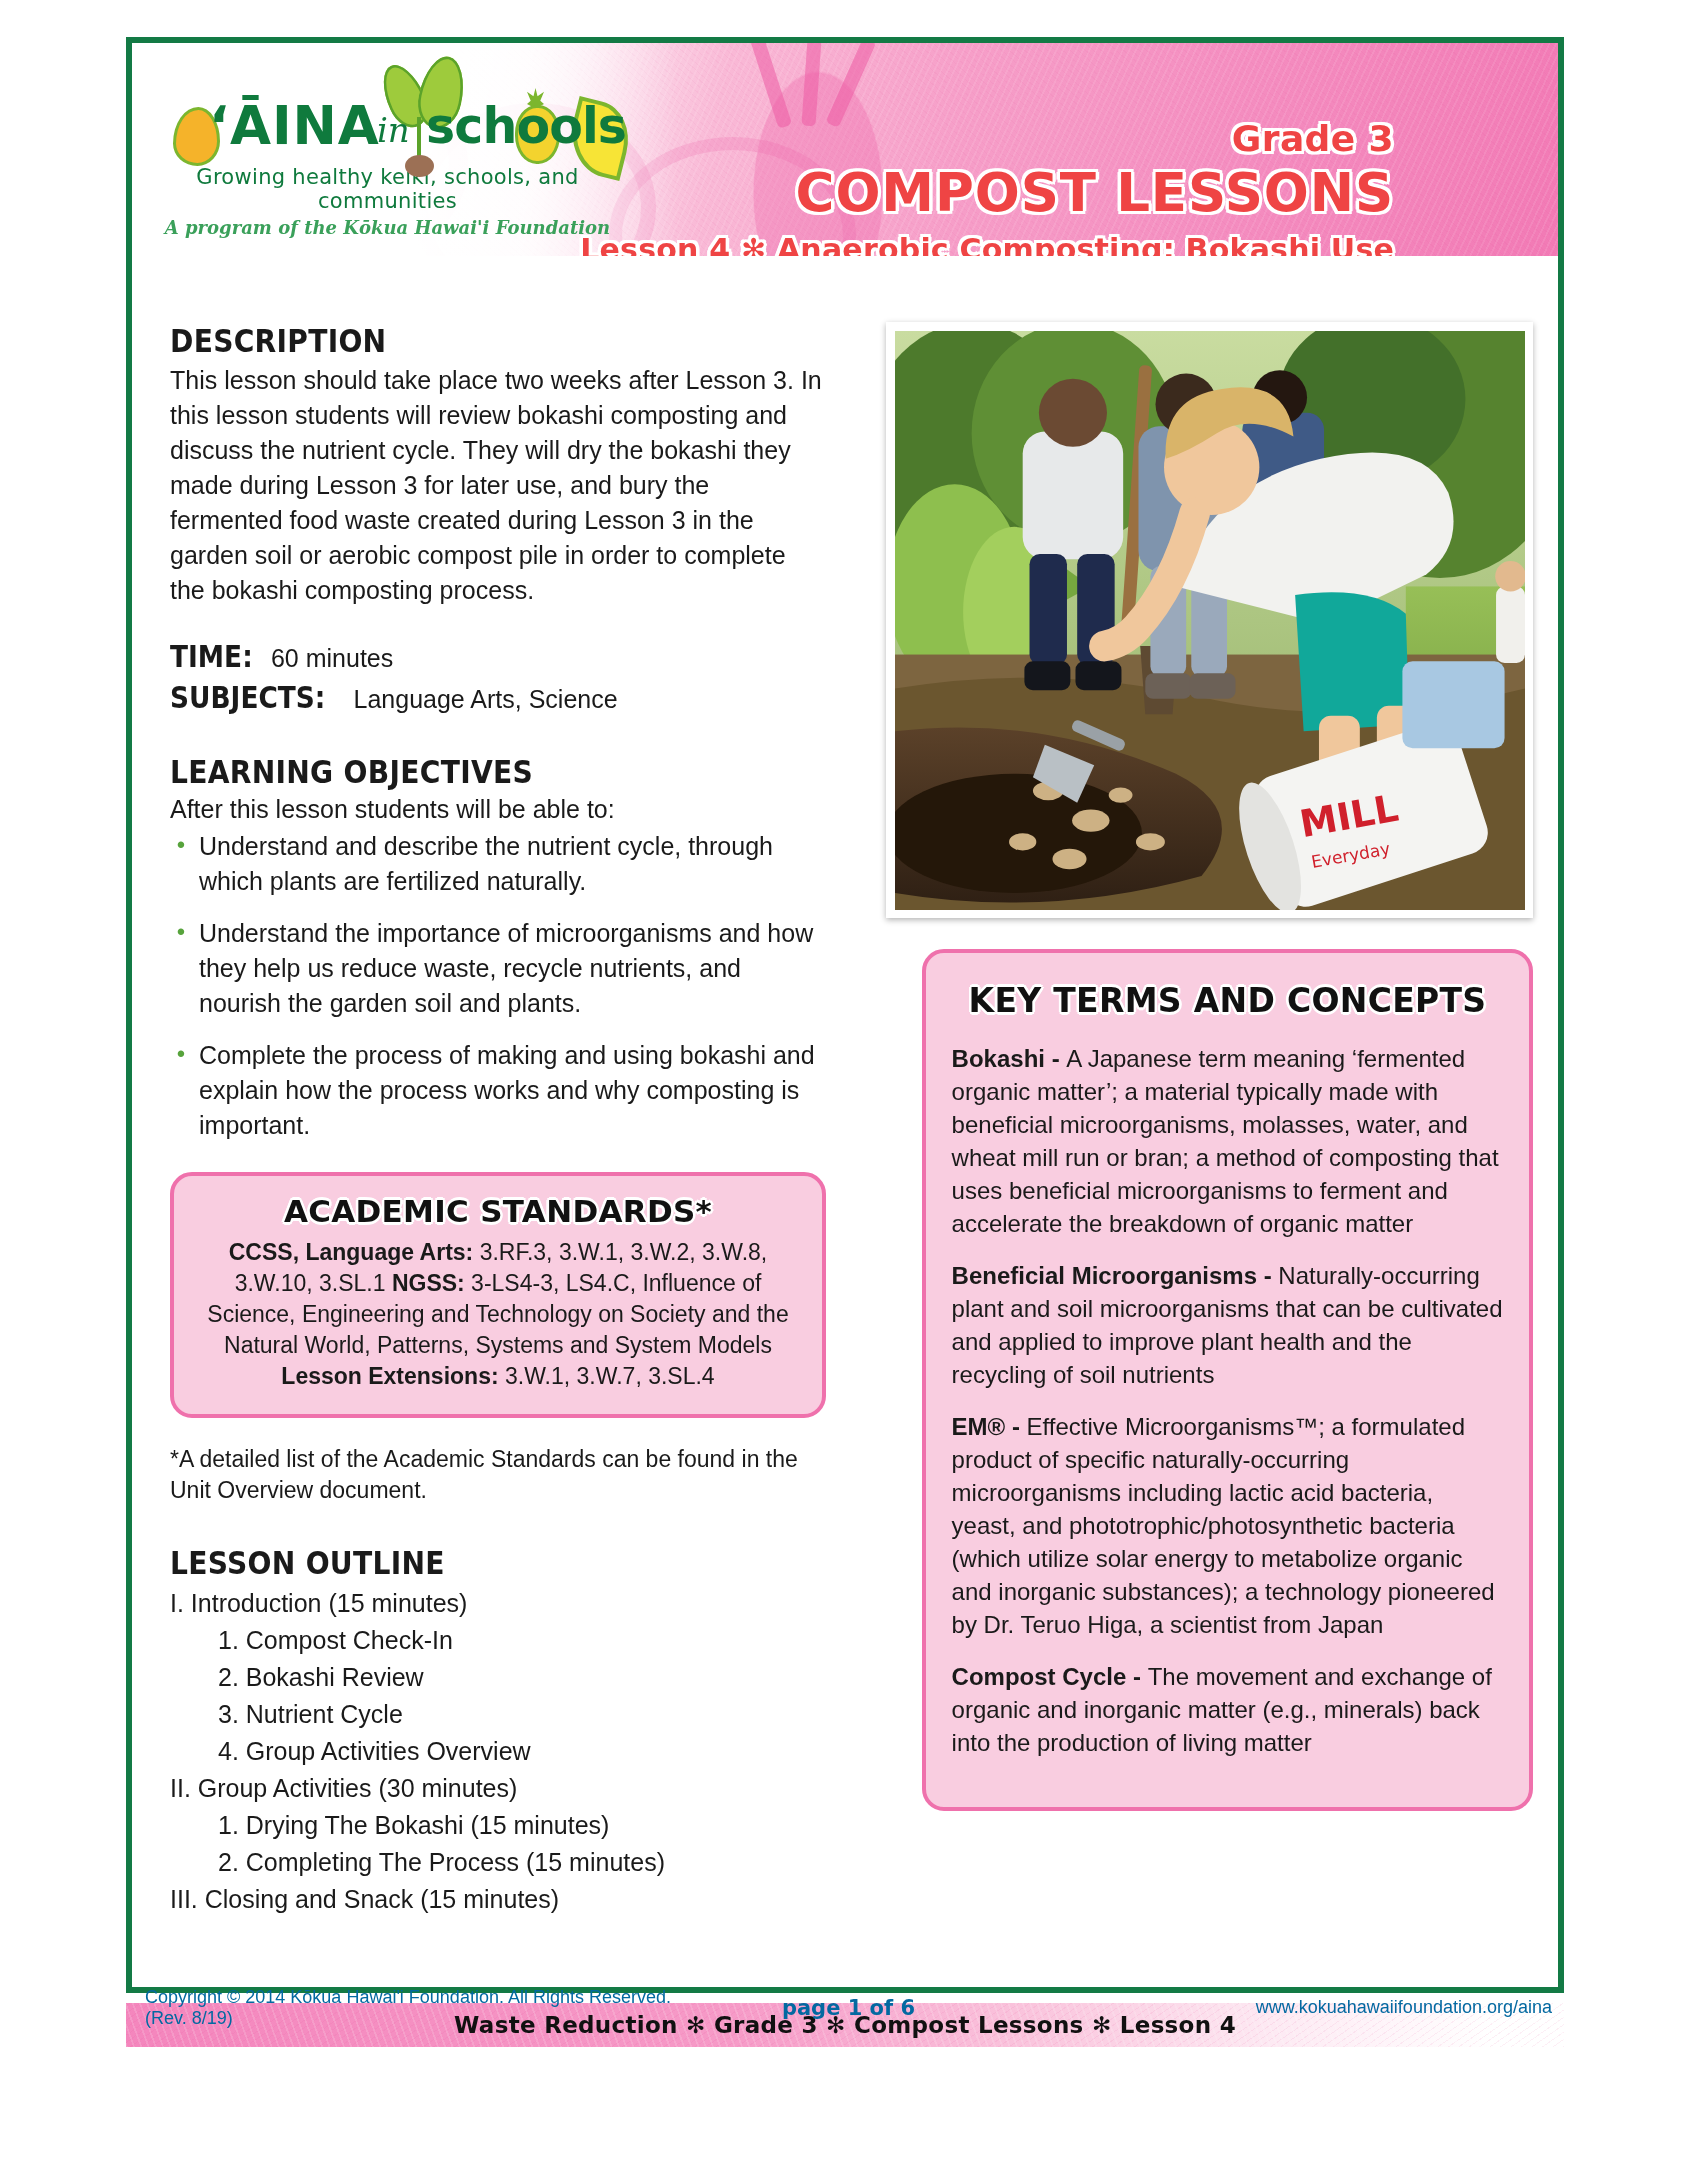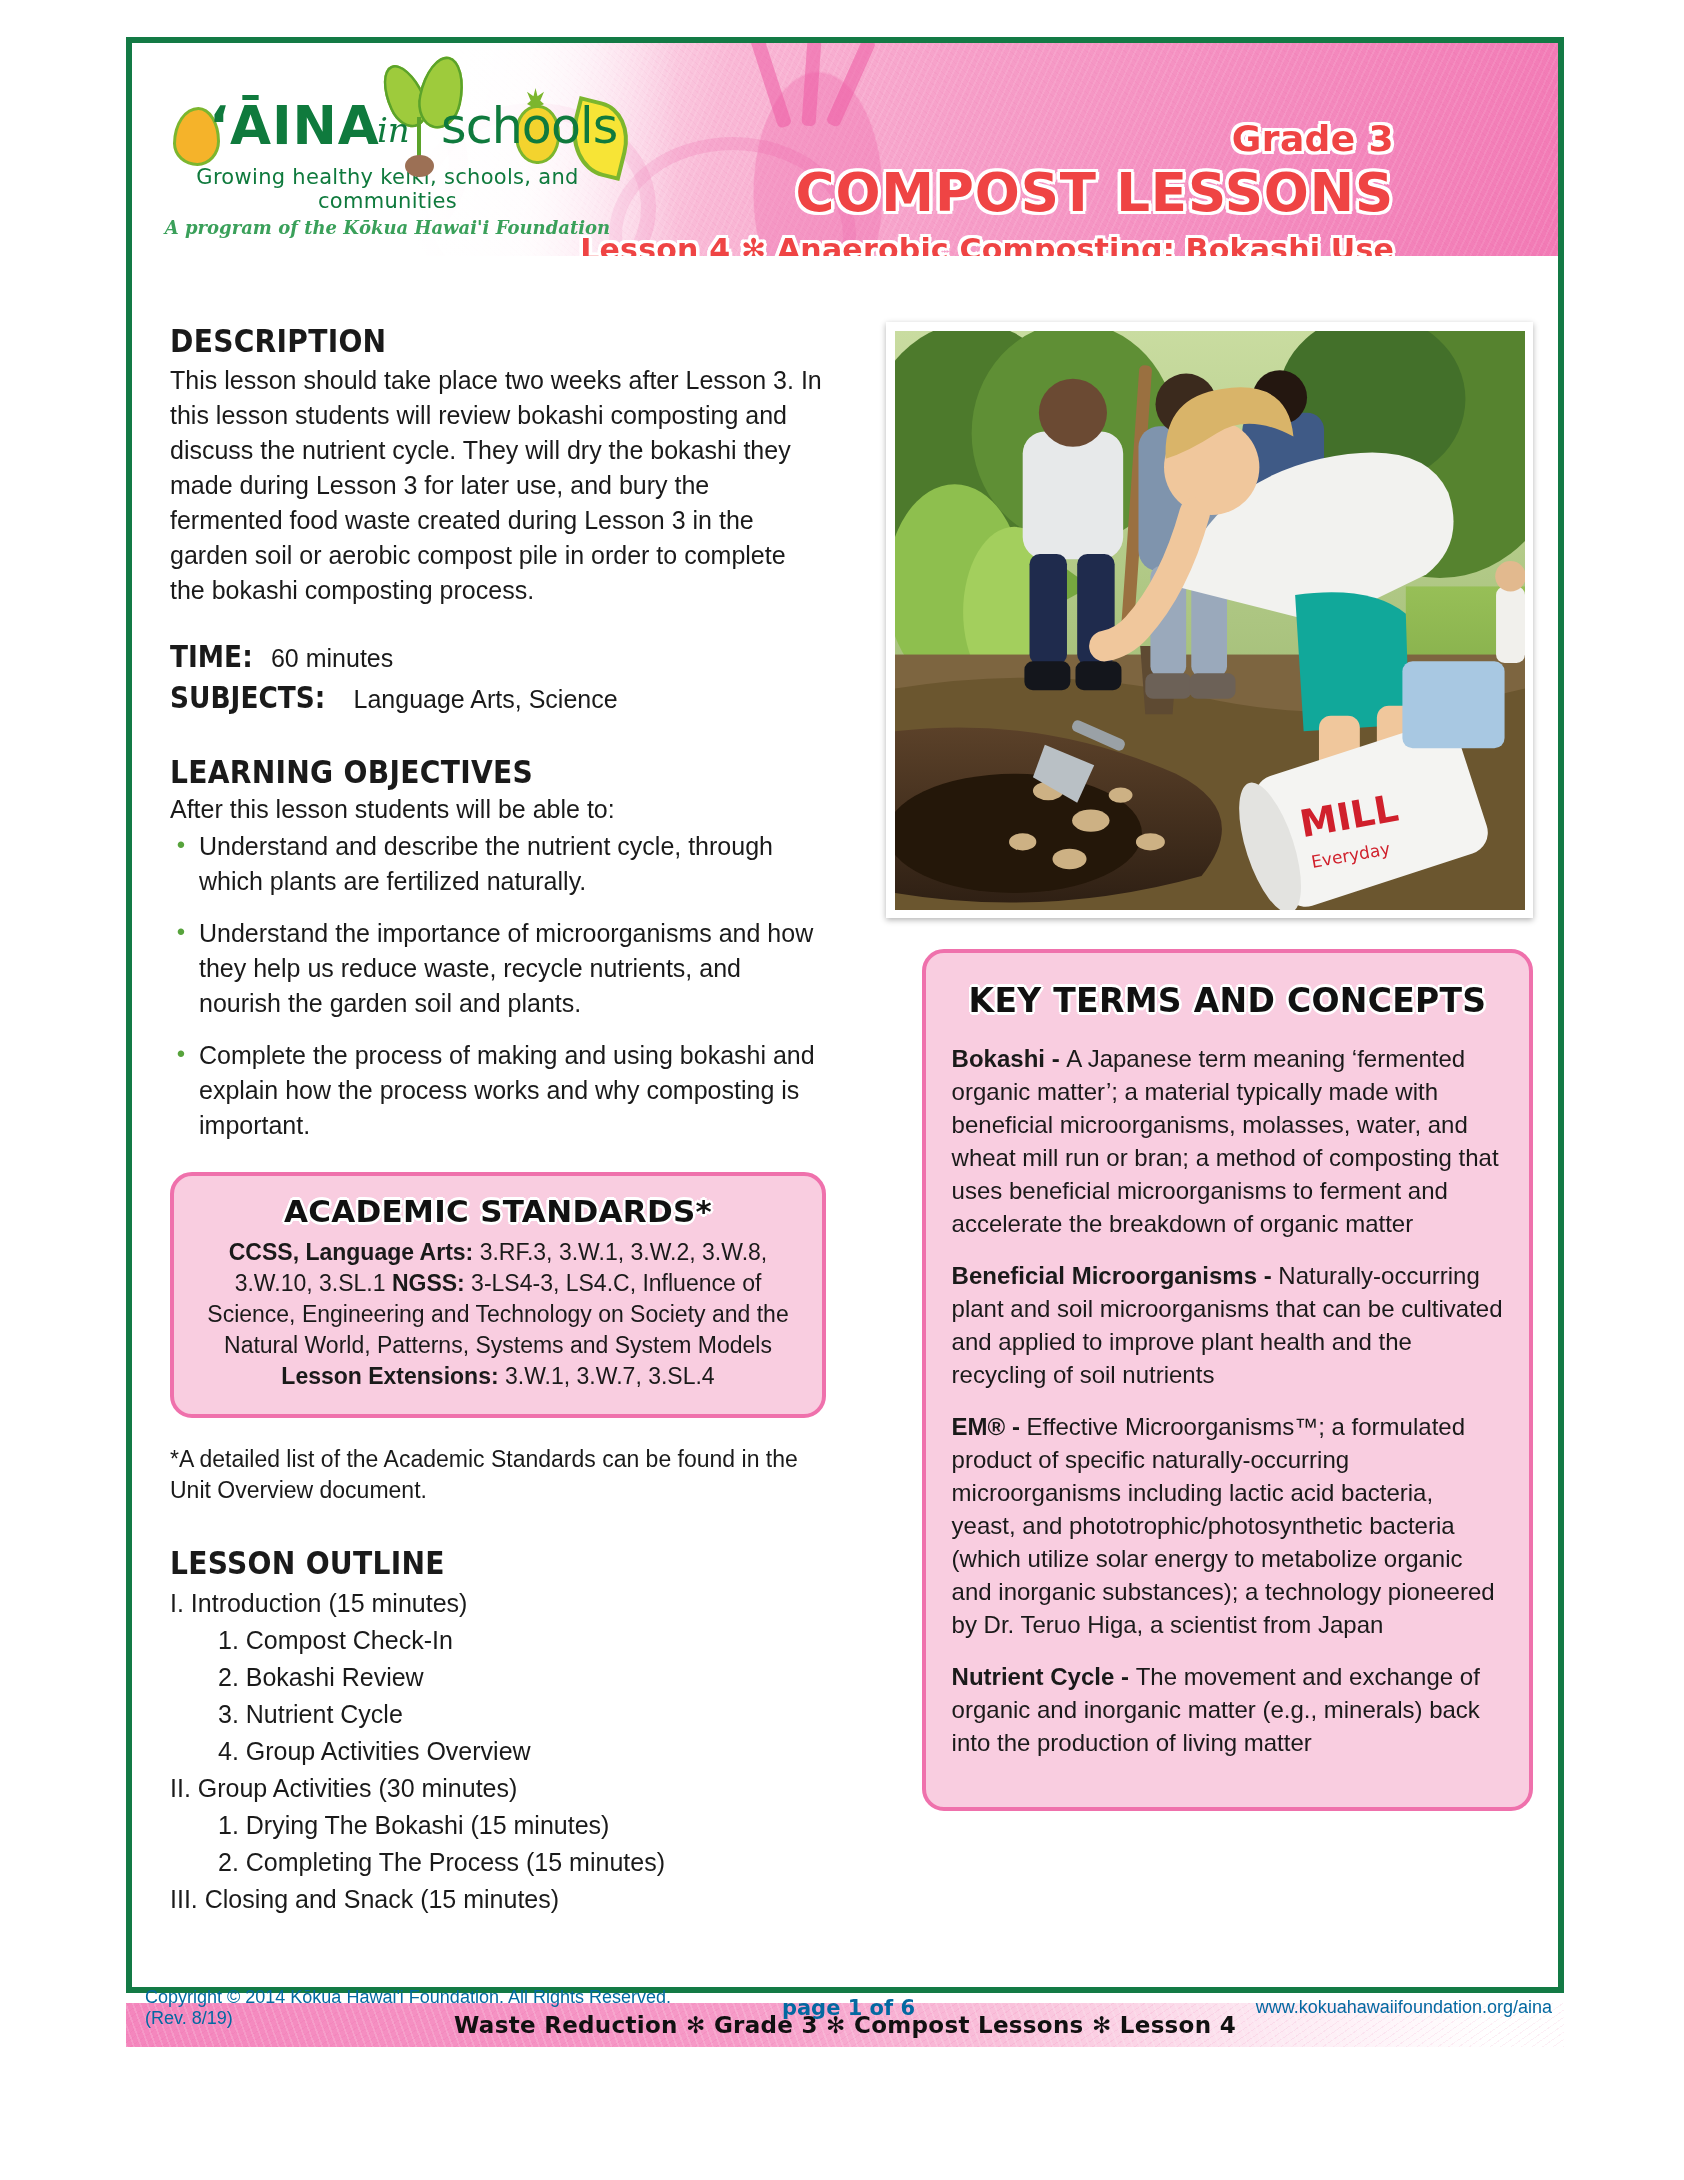--- a/index.html
+++ b/index.html
@@ -25,21 +25,21 @@
        repeating-linear-gradient(42deg, rgba(221,66,142,.25) 0px, rgba(221,66,142,.25) 0.9px, transparent 0.9px, transparent 5.1px);}
   .fade-left{position:absolute;left:0;top:0;width:545px;height:100%;
      background:linear-gradient(90deg,#fff 0%,#fff 52%,rgba(255,255,255,.86) 72%,rgba(255,255,255,0) 100%);}
 
   
   .logo{position:absolute;left:149px;top:66px;width:477px;height:170px;text-align:center;}
   .logo-main{position:relative;height:94px;}
   .logo-word{font-family:"DejaVu Sans",sans-serif;font-weight:bold;font-size:53px;color:#0f7a3d;
      letter-spacing:0.9px;position:absolute;left:60px;top:29px;}
   .logo-in{font-family:"DejaVu Serif",serif;font-style:italic;font-size:34px;color:#0f7a3d;position:absolute;left:228px;top:44px;}
-  .logo-schools{font-family:"DejaVu Sans",sans-serif;font-size:49px;color:#0f7a3d;position:absolute;left:292px;top:32px;letter-spacing:-0.9px;}
+  .logo-schools{font-family:"DejaVu Sans",sans-serif;font-size:49px;color:#0f7a3d;position:absolute;left:277px;top:32px;letter-spacing:-0.9px;font-weight:bold;}
   .leafA{position:absolute;left:237px;top:-3.4px;width:37px;height:66px;background:#9ecb3c;border-radius:50% 50% 50% 50%/60% 60% 40% 40%;transform:rotate(-24deg);box-shadow:inset 0 0 0 2.6px #5ba32a;}
   .leafB{position:absolute;left:271px;top:-10.2px;width:43px;height:73px;background:#9ecb3c;border-radius:50% 50% 50% 50%/60% 60% 40% 40%;transform:rotate(12deg);box-shadow:inset 0 0 0 2.6px #5ba32a;}
   .sprout-stem{position:absolute;left:268px;top:51px;width:4.3px;height:44px;background:#5ba32a;}
   .sprout-seed{position:absolute;left:256px;top:89px;width:29px;height:22px;background:#9c7055;border-radius:50%;}
   .mango{position:absolute;left:24px;top:41px;width:41px;height:53px;background:#f5b32a;border:3.4px solid #7cb62e;border-radius:54% 46% 48% 52%/62% 58% 42% 38%;}
   .pine{position:absolute;left:366px;top:39px;width:39px;height:53px;background:#f3d32e;border:3.4px solid #7cb62e;border-radius:48%;}
   .pine-top{position:absolute;left:378px;top:22px;width:17px;height:20.4px;background:#7cb62e;clip-path:polygon(50% 0,62% 40%,100% 18%,78% 62%,100% 78%,50% 100%,0 78%,22% 62%,0 18%,38% 40%);}
   .banana{position:absolute;left:421px;top:36px;width:51px;height:65px;border:4.3px solid #7cb62e;background:#f7e436;border-radius:0 60% 0 70%;transform:rotate(14deg);}
   .logo-tag1{font-family:"DejaVu Sans",sans-serif;font-size:21px;color:#0f7a3d;margin-top:5.1px;letter-spacing:0.3px;}
   .logo-tag2{font-family:"DejaVu Serif",serif;font-style:italic;font-size:18px;color:#3aa05a;margin-top:4.3px;font-weight:bold;}
@@ -299,21 +299,21 @@
           <circle cx="723" cy="288" r="18" fill="#e2b98e"></circle>
         </svg>
       </div>
 
       <div class="pinkbox kt-box">
         <div class="kt-title">KEY TERMS AND CONCEPTS</div>
         <div id="kt-list">
             <div class="kt-item"><b>Bokashi - </b><span>A Japanese term meaning ‘fermented organic matter’; a material typically made with beneficial microorganisms, molasses, water, and wheat mill run or bran; a method of composting that uses beneficial microorganisms to ferment and accelerate the breakdown of organic matter</span></div>
             <div class="kt-item"><b>Beneficial Microorganisms - </b><span>Naturally-occurring plant and soil microorganisms that can be cultivated and applied to improve plant health and the recycling of soil nutrients</span></div>
             <div class="kt-item"><b>EM® - </b><span>Effective Microorganisms™; a formulated product of specific naturally-occurring microorganisms including lactic acid bacteria, yeast, and phototrophic/photosynthetic bacteria (which utilize solar energy to metabolize organic and inorganic substances); a technology pioneered  by Dr. Teruo Higa, a scientist from Japan</span></div>
-            <div class="kt-item"><b>Nutrient Cycle - </b><span>The movement and exchange of organic and inorganic matter (e.g., minerals) back into the production of living matter</span></div>
+            <div class="kt-item"><b>Compost Cycle - </b><span>The movement and exchange of organic and inorganic matter (e.g., minerals) back into the production of living matter</span></div>
           </div>
       </div>
 
     </div>
   </div>
 
   <div class="footbar">
     <div class="footbar-bg"></div>
     <div class="footbar-noise"></div>
     <div class="footbar-txt">Waste Reduction  ✻  Grade 3  ✻  Compost Lessons  ✻  Lesson 4</div>

